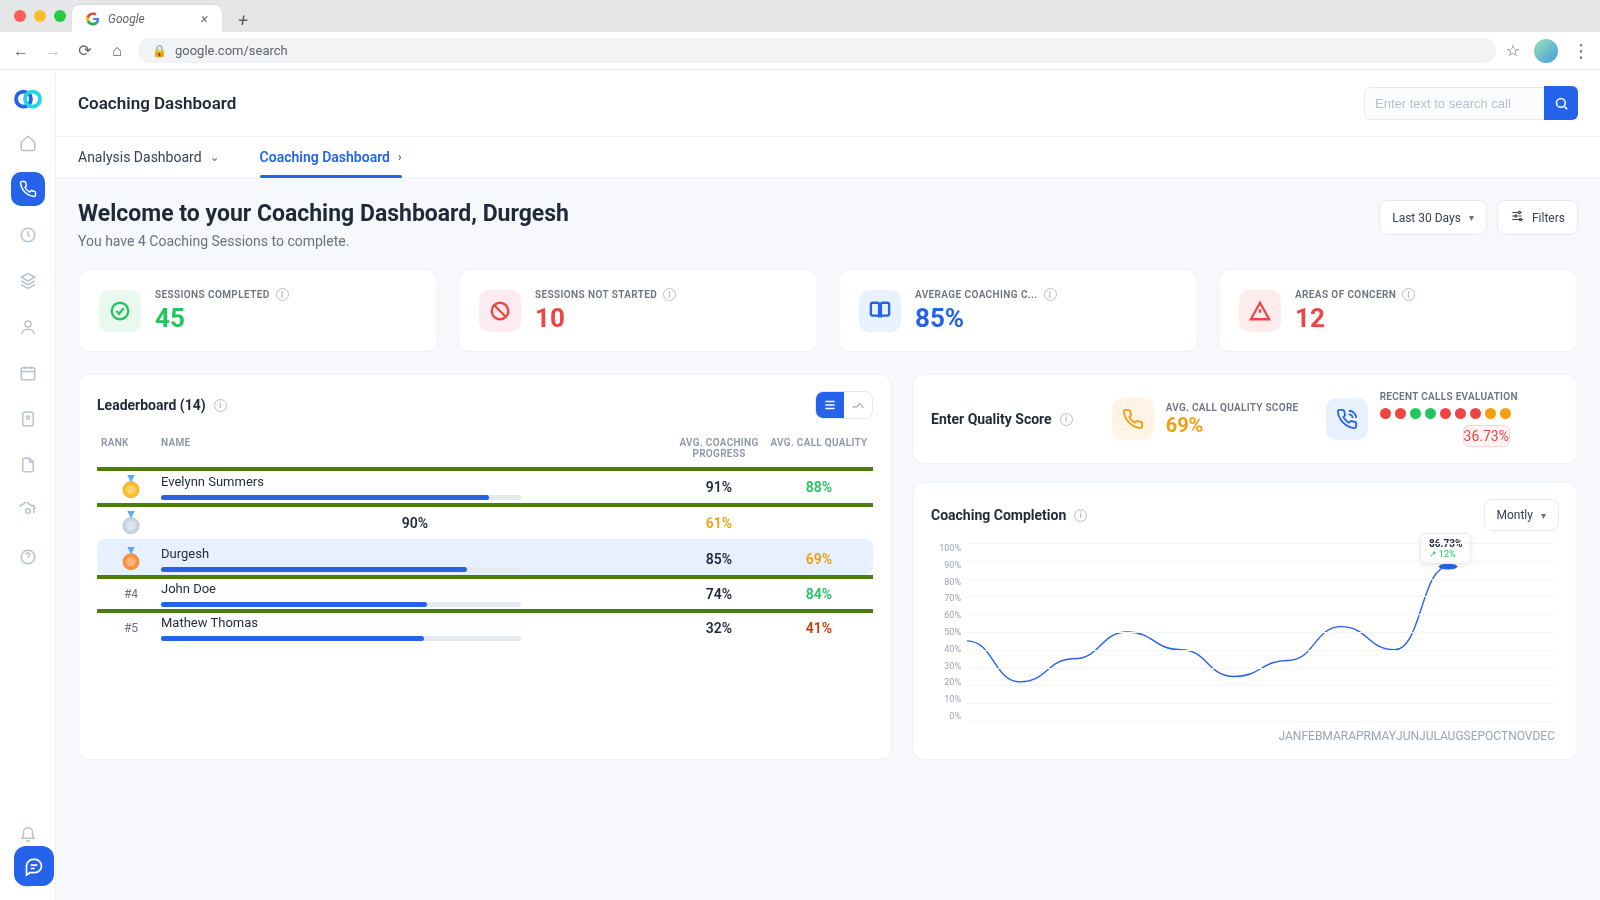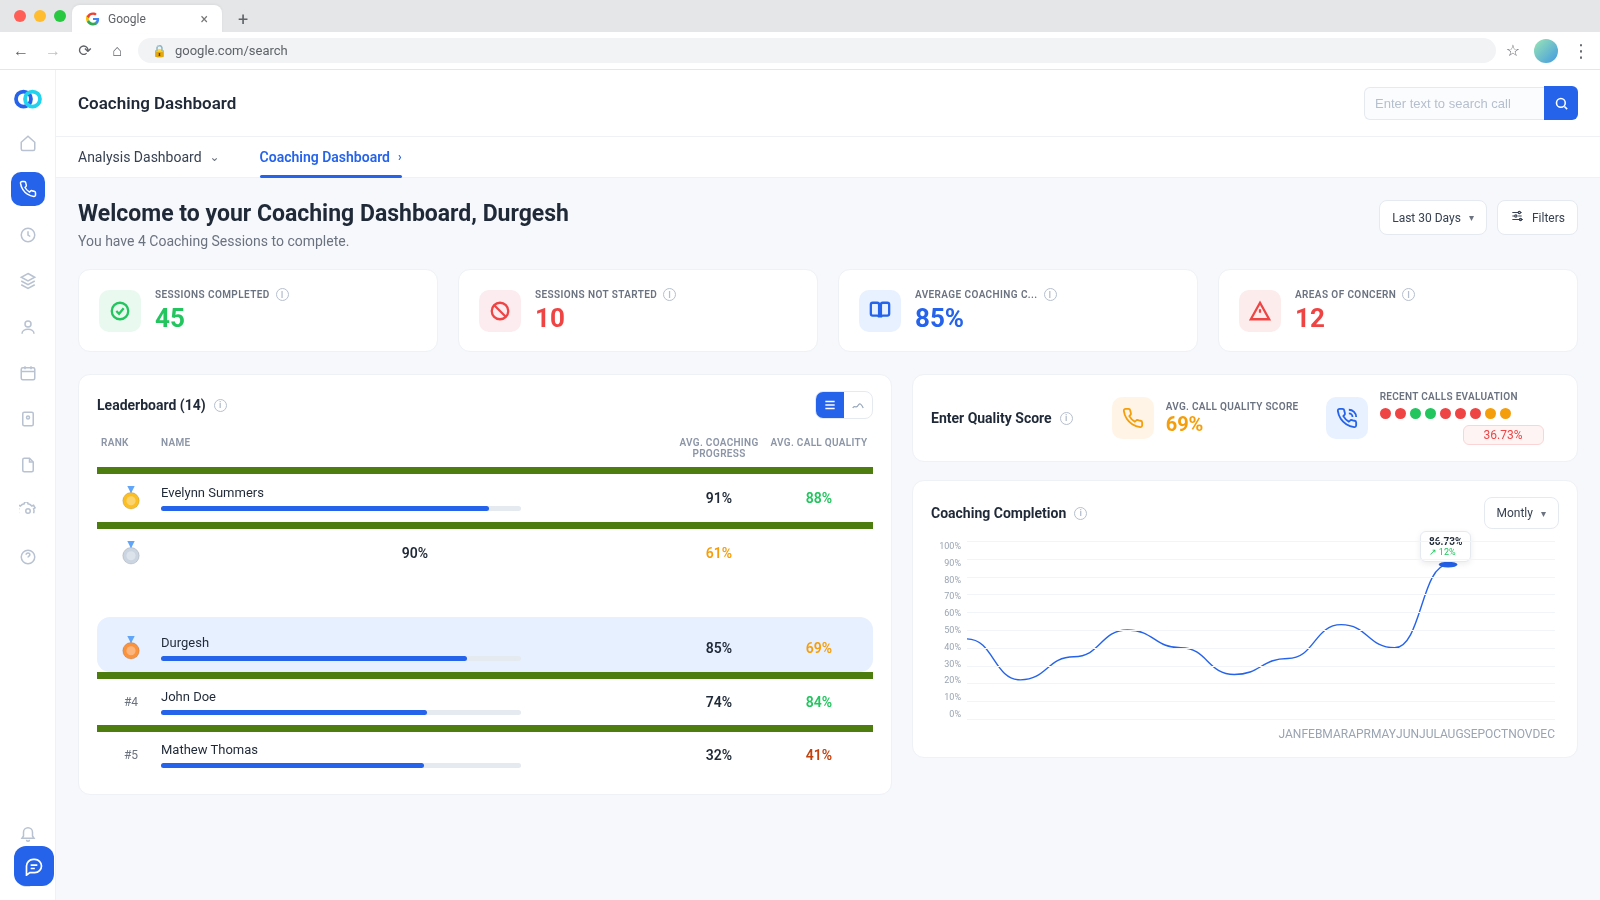--- a/index.html
+++ b/index.html
@@ -1,19 +1,19 @@
 <!DOCTYPE html>
 <html><head>
 <meta charset="utf-8">
 <style>
   * { box-sizing: border-box; margin: 0; padding: 0; }
   body { font-family: -apple-system, BlinkMacSystemFont, "Segoe UI", Roboto, Helvetica, Arial, sans-serif; background: #f6f8fb; color: #1f2937; }
   
   .browser-chrome { background: #e5e6e8; }
-  .tabstrip { display:flex; align-items:center; padding:6px 10px 0 72px; position:relative; height:32px; }
+  .tabstrip { display:flex; align-items:center; padding:6px 10px 0 72px; position:relative; height:32px;font-style:italic; }
   .traffic { position:absolute; left:14px; top:10px; display:flex; gap:8px;}
   .traffic .dot { width:12px; height:12px; border-radius:50%; }
   .dot.red{background:#ff5f57;} .dot.yellow{background:#febc2e;} .dot.green{background:#28c840;}
   .tab { background:#fff; border-radius:8px 8px 0 0; padding:6px 14px; display:flex; align-items:center; gap:8px; font-size:12px; color:#5f6368; min-width:150px; box-shadow:0 -1px 3px rgba(0,0,0,.05);}
   .tab .glogo { width:14px; height:14px; display:inline-block;}
   .tab .close{color:#777;font-size:14px;}
   .newtab { width:26px; height:26px; display:flex; align-items:center; justify-content:center; color:#5f6368; font-size:18px; margin-left:8px;}
   .addrbar { background:#fff; display:flex; align-items:center; padding:6px 10px; gap:10px; border-bottom:1px solid #e6e6e8;}
   .addrbar .navbtn { width:22px; text-align:center; color:#5f6368; font-size:16px;}
   .url { flex:1; display:flex; align-items:center; background:#f1f3f4; border-radius:20px; padding:5px 14px; font-size:13px; color:#5f6368; gap:8px;}
@@ -59,40 +59,40 @@
   .ic-warn{background:#fdecec;color:#ef4444;}
   .num-green{color:#22c55e;} .num-red{color:#ef4444;} .num-blue{color:#2563eb;}
   .panels{display:grid;grid-template-columns: 1.1fr .9fr; gap:20px;}
   .panel{background:#fff;border:1px solid #eef1f5;border-radius:12px;padding:16px 18px;}
   .panel-head{display:flex;align-items:center;justify-content:space-between;margin-bottom:12px;}
   .panel-title{font-size:14px;font-weight:700;display:flex;align-items:center;gap:8px;}
   .viewtoggle{display:flex;border:1px solid #e5eaf1;border-radius:8px;overflow:hidden;}
   .viewtoggle .vt{width:28px;height:26px;display:flex;align-items:center;justify-content:center;color:#94a3b8;font-size:13px;}
   .viewtoggle .vt.active{background:#2563eb;color:#fff;}
   .lb-head{display:grid;grid-template-columns:60px 1fr 100px 100px;font-size:10px;color:#8b95a6;font-weight:600;padding:6px 4px 8px;letter-spacing:.3px;}
-  .lb-row{display:grid;grid-template-columns:60px 1fr 100px 100px;align-items:center;padding:10px 4px;border-top:7px solid #4d7c0f;}
-  .lb-row.highlight{background:#e7f0ff;border-radius:13px;border-top-color:transparent;margin-top:40px;}
+  .lb-row{display:grid;grid-template-columns:60px 1fr 100px 100px;align-items:center;padding:2px 4px;border-top:4px solid #4d7c0f;}
+  .lb-row.highlight{background:#e7f0ff;border-radius:8px;border-top-color:transparent;}
   .rank{font-size:12px;color:#6b7280;display:flex;justify-content:center;}
   .medal{width:22px;height:28px;display:inline-block;}
   .namecol{font-size:13px;color:#1f2937;}
   .prog{margin-top:6px;height:5px;background:#e5eaf1;border-radius:3px;position:relative;width:360px;max-width:90%;}
   .prog .fill{height:100%;background:#2563eb;border-radius:3px;}
   .pct{font-size:14px;font-weight:600;text-align:center;}
   .pct .green{color:#22c55e;} .pct .orange{color:#f59e0b;} .pct .red{color:#c2410c;text-align:right;}
   
   .rightcol{display:flex;flex-direction:column;gap:18px;}
   .cq{display:grid;grid-template-columns: 1fr 1.2fr 1.4fr; align-items:center;gap:14px;}
   .cq .section{display:flex;align-items:center;gap:12px;}
   .cq .bigicon{width:42px;height:42px;border-radius:10px;display:flex;align-items:center;justify-content:center;}
   .cq .lbl{font-size:10px;letter-spacing:.3px;color:#6b7280;font-weight:600;}
   .cq .val{font-size:20px;font-weight:700;color:#f59e0b;}
   .dots{display:flex;gap:4px;margin-top:6px;}
   .d{width:11px;height:11px;border-radius:50%;}
   .d.r{background:#ef4444;} .d.g{background:#22c55e;} .d.o{background:#f59e0b;}
-  .tinybadge{display:inline-block;margin-top:6px;border:1px solid #fbd5d5;background:#fff4f4;color:#ef4444;border-radius:6px;padding:2px 20px;font-size:12px;margin-left:60%;}
+  .tinybadge{display:inline-block;margin-top:6px;border:1px solid #fbd5d5;background:#fff4f4;color:#ef4444;border-radius:6px;padding:2px 0;font-size:14px;margin-left:60%;}
   
   .chartarea{position:relative;height:200px;margin-top:6px;}
   .yaxis{position:absolute;left:0;top:0;bottom:22px;width:34px;display:flex;flex-direction:column;justify-content:space-between;font-size:9px;color:#9aa4b2;text-align:right;padding-right:4px;}
   .plot{position:absolute;left:36px;right:4px;top:0;bottom:22px;}
   .plot .grid{position:absolute;left:0;right:0;height:1px;background:#f1f4f9;}
   .xaxis{position:absolute;left:36px;right:4px;bottom:0;display:flex;justify-content:flex-end;font-size:12px;color:#9aa4b2;}
   .tooltip{position:absolute;background:#fff;border:1px solid #e5eaf1;border-radius:6px;padding:4px 8px;font-size:10px;box-shadow:0 2px 6px rgba(0,0,0,.08);}
   .tooltip .ttmain{font-weight:700;color:#1f2937;}
   .tooltip .ttsub{font-size:9px;color:#22c55e;}
   .chatbubble{position:fixed;left:14px;bottom:14px;width:40px;height:40px;border-radius:12px;background:#2563eb;color:#fff;display:flex;align-items:center;justify-content:center;}

